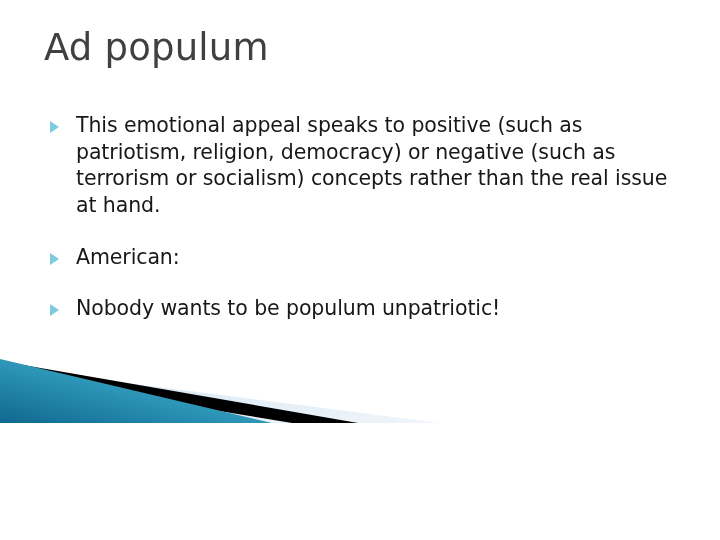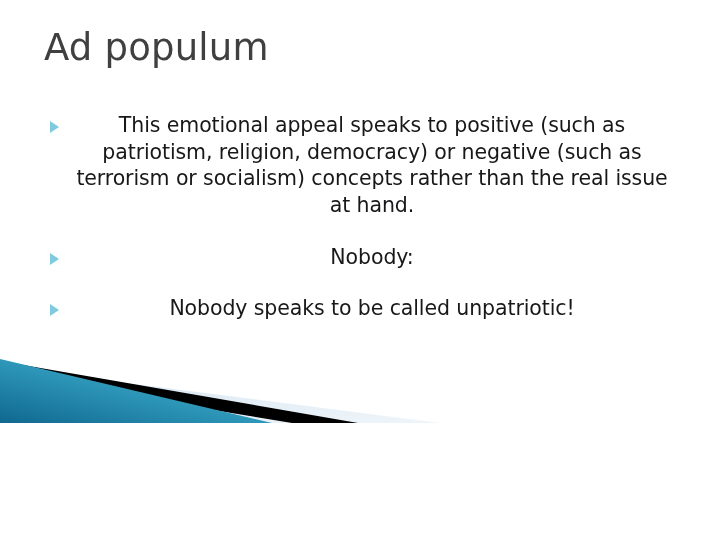--- a/index.html
+++ b/index.html
@@ -37,21 +37,20 @@
   .body-area {
     position: absolute;
     left: 44px;
     top: 112px;
     width: 624px;
   }
   .bullet-block {
     position: relative;
     padding-left: 32px;
     margin-bottom: 25px;
-    text-align: center;
   }
   .bullet-block:last-child { margin-bottom: 0; }
 
   .bullet-marker {
     position: absolute;
     left: 6px;
     top: 9px;
     width: 0;
     height: 0;
     border-top: 6px solid transparent;
@@ -97,26 +96,26 @@
 
   <div class="body-area">
 
     <div class="bullet-block">
       <span class="bullet-marker"></span>
       <span class="bullet-text">This emotional appeal speaks to positive (such as patriotism, religion, democracy) or negative (such as terrorism or socialism) concepts rather than the real issue at hand.</span>
     </div>
 
     <div class="bullet-block">
       <span class="bullet-marker"></span>
-      <span class="bullet-text">Nobody:</span>
+      <span class="bullet-text">American:</span>
     </div>
 
     <div class="bullet-block">
       <span class="bullet-marker"></span>
-      <span class="bullet-text">Nobody speaks to be called unpatriotic!</span>
+      <span class="bullet-text">Nobody wants to be populum unpatriotic!</span>
     </div>
 
   </div>
 
   <svg class="deco" viewBox="0 0 460 92" preserveAspectRatio="none">
     <defs>
       <linearGradient id="tealGrad" x1="0" y1="1" x2="1" y2="0">
         <stop offset="0%" stop-color="#10688F"></stop>
         <stop offset="45%" stop-color="#2B93B5"></stop>
         <stop offset="100%" stop-color="#57BBD4"></stop>

